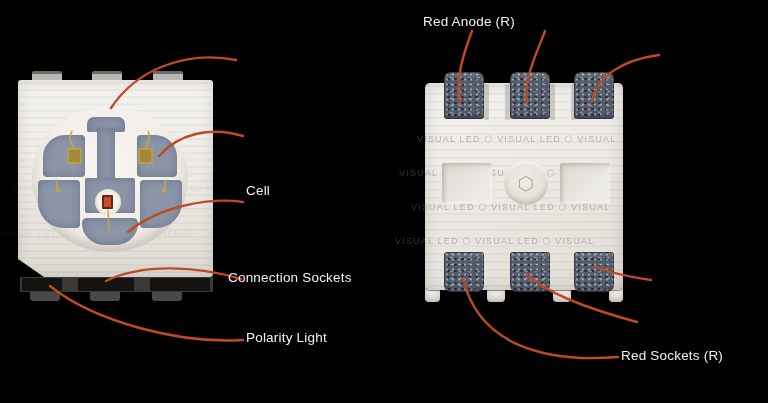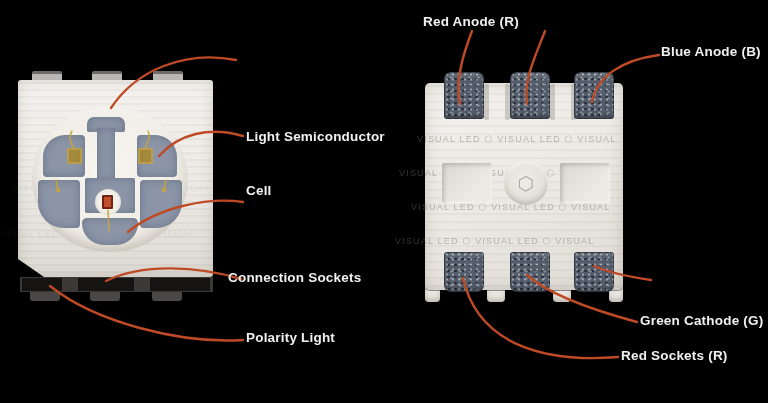--- a/index.html
+++ b/index.html
@@ -6,21 +6,21 @@
   .stage{
     position:relative;width:768px;height:403px;overflow:hidden;
     background:var(--background,#000);
     font-family:"Liberation Sans","DejaVu Sans",sans-serif;
   }
   .abs{position:absolute;}
   
   .label{
     position:absolute;
     color:var(--label-text,#f2f2f2);
-    font-size:13.5px;font-weight:bold;letter-spacing:.2px;
+    font-size:13.5px;font-weight:normal;letter-spacing:.2px;
     white-space:nowrap;line-height:1.1;
     z-index:30;
   }
   
   svg.leaders{position:absolute;left:0;top:0;z-index:20;pointer-events:none;}
   svg.leaders path{fill:none;stroke:var(--leader-line,#bf4a26);stroke-width:2.4;stroke-linecap:round;}
   
   .led-front{left:18px;top:71px;width:195px;height:231px;z-index:5;}
   .f-tab{
     top:0;width:30px;height:10px;background:#b9b7b3;
@@ -199,23 +199,20 @@
     <path d="M 241,279 C 198,266 142,263 106,281"></path>
     <path d="M 243,340 C 180,344 95,322 50,286"></path>
     <path d="M 472,31 C 463,55 455,80 460,104"></path>
     <path d="M 545,31 C 536,55 523,80 527,104"></path>
     <path d="M 659,55 C 622,60 597,76 592,102"></path>
     <path d="M 651,280 C 630,277 610,273 594,266"></path>
     <path d="M 637,322 C 600,312 549,295 527,275"></path>
     <path d="M 618,357 C 545,363 478,345 463,278"></path>
   </svg>
 
-  <div class="label" style="left:246px;top:130px">Light Semiconductor</div>
   <div class="label" style="left:246px;top:184px">Cell</div>
   <div class="label" style="left:228px;top:271px">Connection Sockets</div>
   <div class="label" style="left:246px;top:331px">Polarity Light</div>
 
   <div class="label" style="left:423px;top:15px">Red Anode (R)</div>
-  <div class="label" style="left:661px;top:45px">Blue Anode (B)</div>
-  <div class="label" style="left:640px;top:314px">Green Cathode (G)</div>
   <div class="label" style="left:621px;top:349px">Red Sockets (R)</div>
 
 </div>
 
 </body></html>

